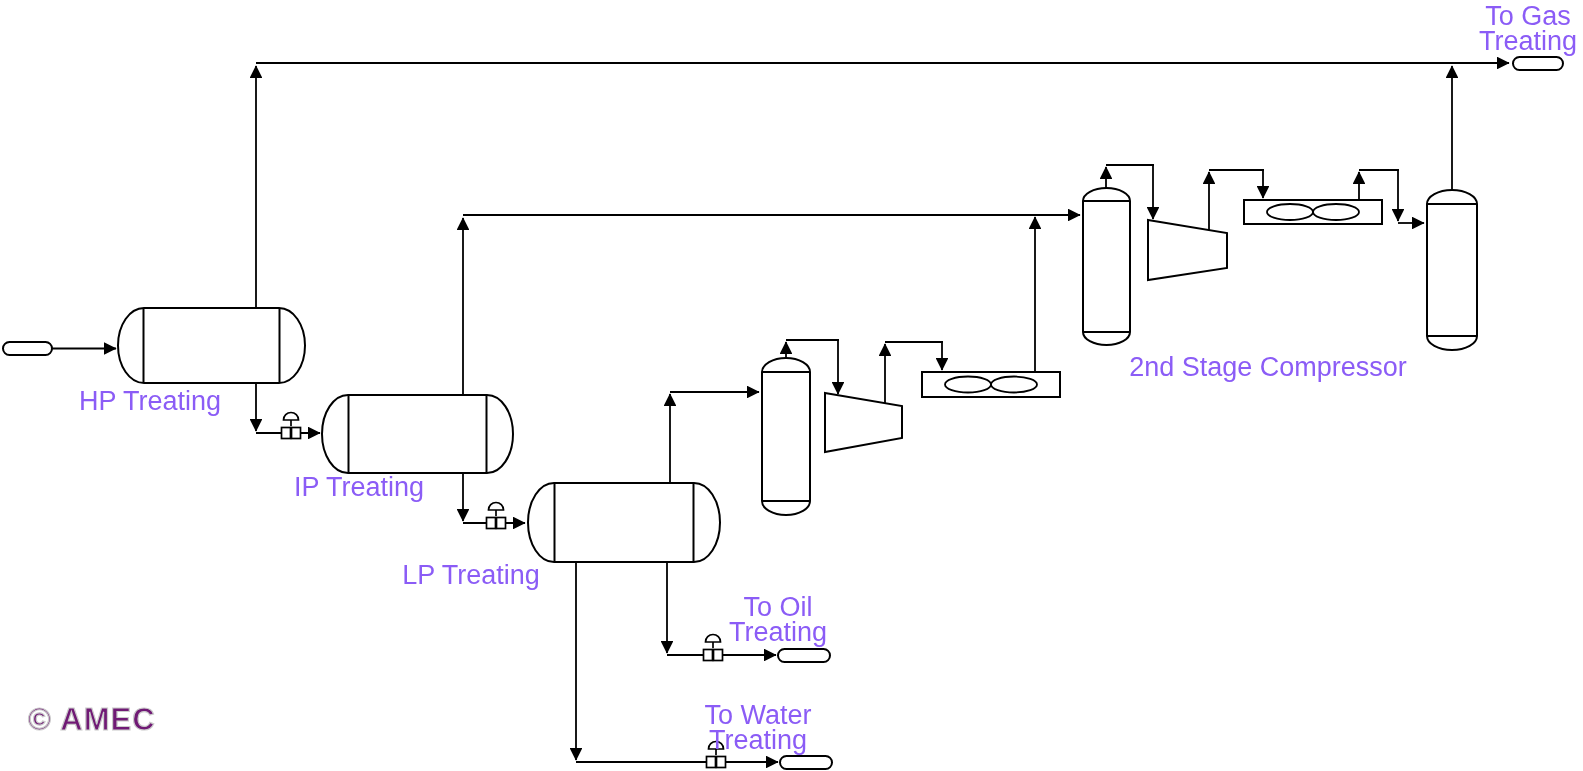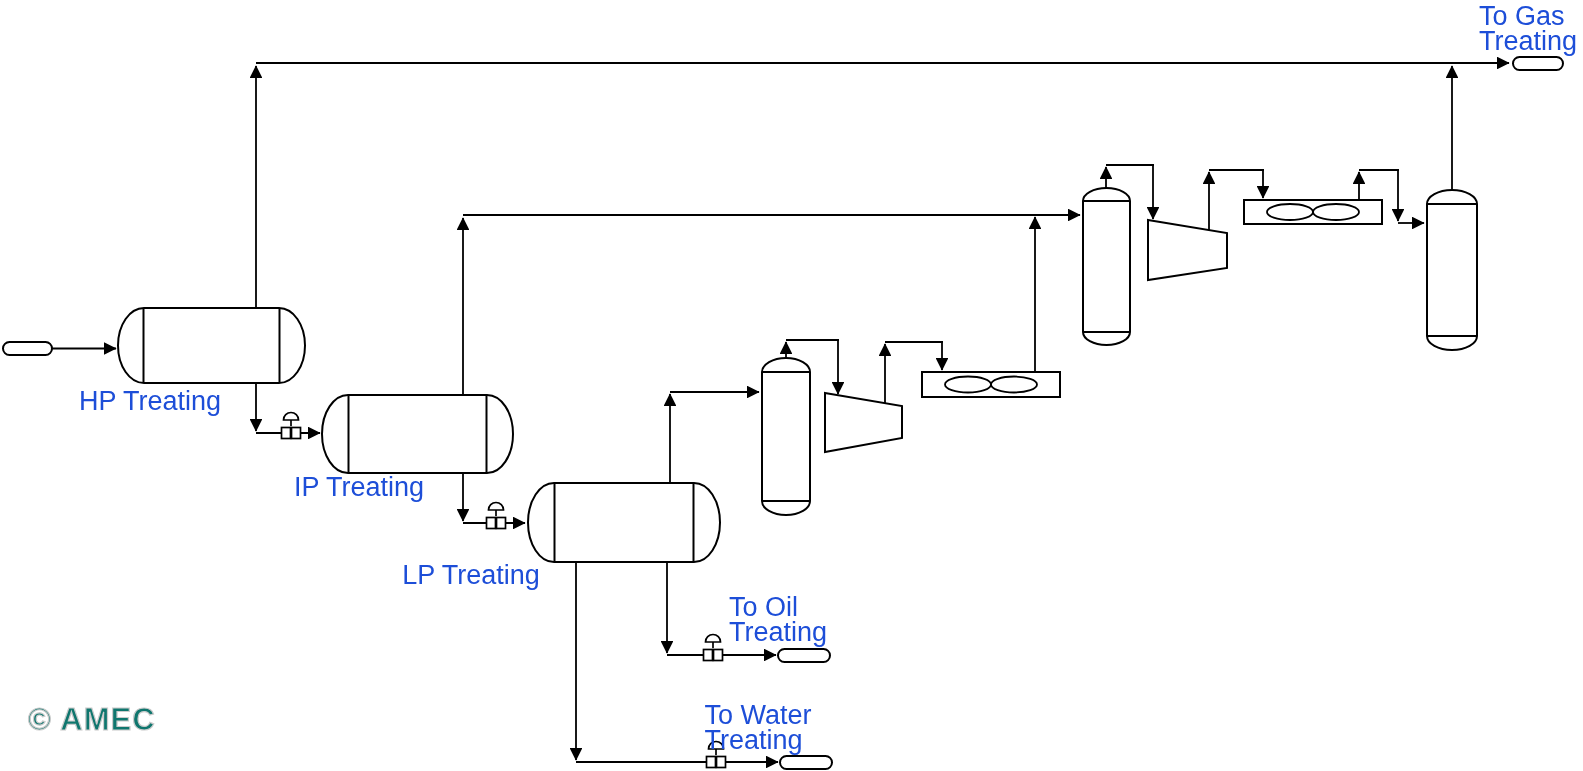--- a/index.html
+++ b/index.html
@@ -8,32 +8,32 @@
     width:1583px;height:771px;
     background:#ffffff;
     font-family:"Liberation Sans", sans-serif;
     overflow:hidden;
   }
   #pfd-svg{position:absolute;left:0;top:0;}
   .lbl{
     position:absolute;
     font-size:27px;
     line-height:25px;
-    color:#1d4ed8;
-    text-align:left;
+    color:#8b5cf6;
+    text-align:center;
     transform:translateX(-50%);
     white-space:nowrap;
   }
   .watermark{
     position:absolute;
     left:28px;top:702px;
     font-size:31px;
     font-weight:bold;
     letter-spacing:1px;
-    color:#0f766e;
+    color:#701a75;
     -webkit-text-stroke:1.2px #cccccc;
   }
 </style>
 </head>
 <body>
 
 <div id="canvas">
 
 <svg id="pfd-svg" width="1583" height="771" viewBox="0 0 1583 771">
   <defs>
@@ -188,20 +188,21 @@
   </g>
 </svg>
 
 <div class="lbl" style="left:150px;top:389px">HP Treating</div>
 
 <div class="lbl" style="left:359px;top:475px">IP Treating</div>
 
 <div class="lbl" style="left:471px;top:563px">LP Treating</div>
 
 
+<div class="lbl" style="left:1268px;top:355px">2nd Stage Compressor</div>
 
 <div class="lbl" style="left:1528px;top:4px">
   <div>To Gas</div>
   <div>Treating</div>
 </div>
 
 <div class="lbl" style="left:778px;top:595px">
   <div>To Oil</div>
   <div>Treating</div>
 </div>

